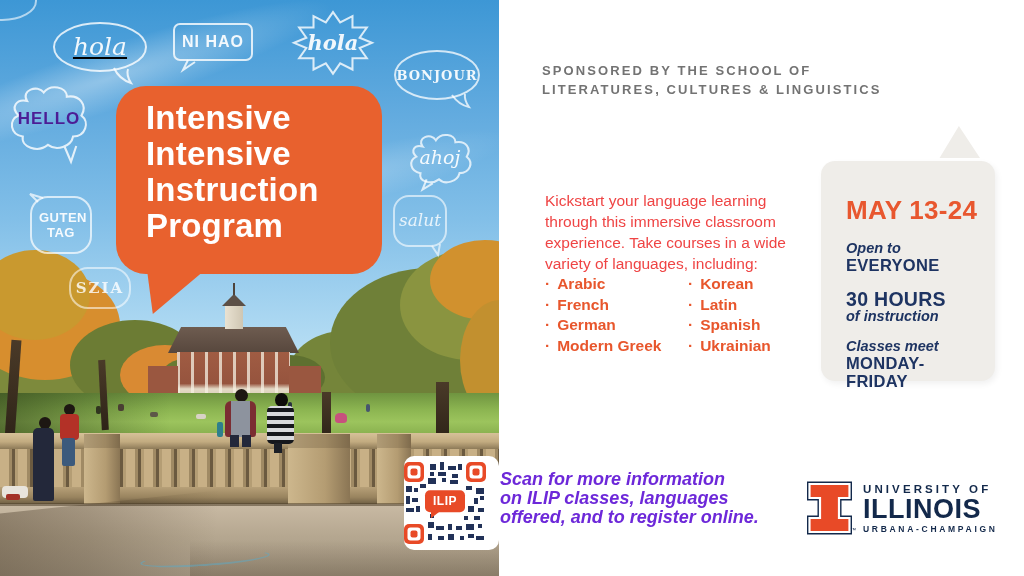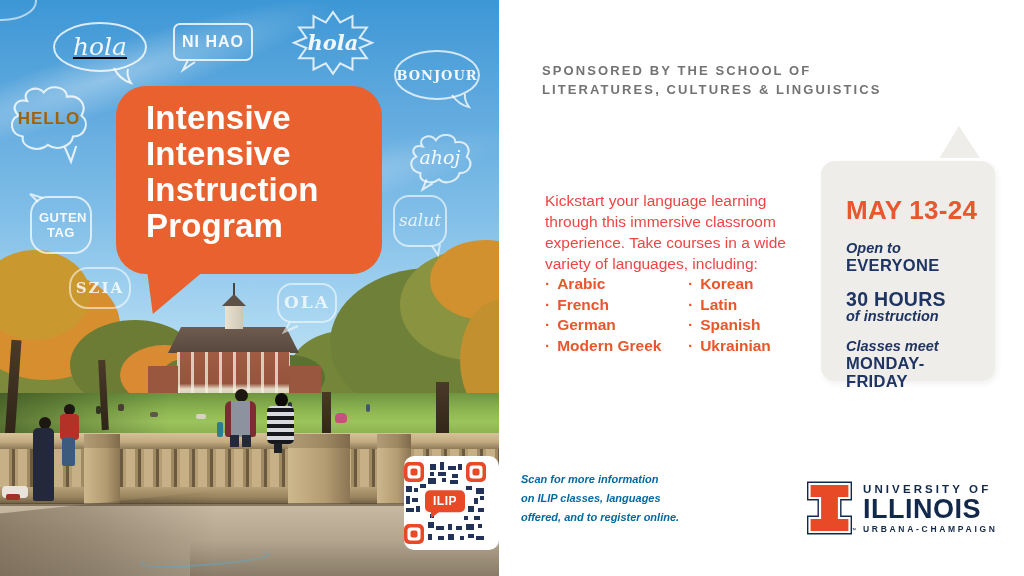--- a/index.html
+++ b/index.html
@@ -74,21 +74,21 @@
 
   .sched-card { position:absolute; left:821px; top:161px; width:174px; height:220px; background:#efede9; border-radius:14px; box-shadow:2px 3px 6px rgba(0,0,0,.06); }
   .sched-tail { position:absolute; left:936px; top:126px; width:44px; height:32px; background:#efede9; clip-path:polygon(8% 100%, 52% 0, 100% 100%); }
   .sched-inner { position:absolute; left:25px; top:34px; width:140px; color:#1e3462; }
   .sched-dates { color:#e8572f; font-size:26px; font-weight:800; letter-spacing:.3px; }
   .sched-row { margin-top:15px; }
   .lab-italic { font-style:italic; font-size:14.5px; font-weight:700; line-height:15px; }
   .val-bold { font-size:16.5px; font-weight:700; letter-spacing:.3px; line-height:18px; }
   .val-hours { font-size:19.5px; font-weight:700; letter-spacing:.3px; line-height:20px; }
 
-  .qr-caption { position:absolute; left:521px; top:470px; color:#0369a1; font-size:11px; font-style:italic; font-weight:600; line-height:19px; }
+  .qr-caption { position:absolute; left:500px; top:470px; color:#6d28d9; font-size:18px; font-style:italic; font-weight:600; line-height:19px; }
 
   .logo { position:absolute; left:806px; top:481px; display:flex; }
   .blocki { position:relative; width:47px; height:54px; }
   .tm { position:absolute; left:44px; top:46px; font-size:6px; color:#13294b; font-style:normal; }
   .logo-text { margin-left:10px; padding-top:2px; color:#13294b; }
   .logo-univ { font-size:11.5px; font-weight:800; letter-spacing:3.1px; }
   .logo-name { font-size:27px; font-weight:800; letter-spacing:.5px; line-height:26px; margin-top:1px; }
   .logo-campus { font-size:8.5px; font-weight:800; letter-spacing:2.7px; margin-top:2px; }
 </style>
 </head>
@@ -207,21 +207,21 @@
           <ellipse cx="45" cy="27" rx="42" ry="24" fill="none" stroke="rgba(255,255,255,.75)" stroke-width="2"></ellipse>
           <path d="M60,47 q7,10 17,12 q-5,-7 -4,-13" fill="none" stroke="rgba(255,255,255,.75)" stroke-width="2"></path>
         </svg>
       <span class="bubble-label" style="font-family:'DejaVu Serif',serif;font-weight:700;font-size:13px;letter-spacing:1px;margin-top:-8px;">BONJOUR</span>
     </div>
     <div class="bubble" style="left:6px;top:82px;width:86px;height:80px;z-index:5;">
       <svg viewBox="0 0 82 78">
           <path d="M20,18 C14,8 30,2 36,10 C42,2 58,4 58,14 C70,12 78,22 72,32 C80,38 76,52 64,52 C62,62 48,66 40,60 C30,68 14,62 16,52 C4,50 2,36 12,32 C4,24 10,16 20,18 Z" fill="none" stroke="rgba(255,255,255,.8)" stroke-width="2"></path>
           <path d="M56,62 l6,14 l5,-15" fill="none" stroke="rgba(255,255,255,.8)" stroke-width="2"></path>
         </svg>
-      <span class="bubble-label" style="font-size:17px;font-weight:900;letter-spacing:1px;color:#a16207;margin-top:-6px;">HELLO</span>
+      <span class="bubble-label" style="font-size:17px;font-weight:900;letter-spacing:1px;color:#4c1d95;margin-top:-6px;">HELLO</span>
     </div>
     <div class="bubble" style="left:404px;top:132px;width:72px;height:58px;z-index:5;">
       <svg viewBox="0 0 70 56">
           <path d="M18,14 C12,6 26,0 31,8 C36,0 50,2 50,10 C60,8 66,16 61,24 C68,30 64,40 54,40 C52,48 40,52 34,46 C26,52 14,48 16,40 C6,38 4,28 12,24 C6,18 10,12 18,14 Z" fill="none" stroke="rgba(255,255,255,.75)" stroke-width="2"></path>
           <path d="M22,46 l-4,10 l10,-6" fill="none" stroke="rgba(255,255,255,.75)" stroke-width="2"></path>
         </svg>
       <span class="bubble-label" style="font-family:'DejaVu Serif',serif;font-style:italic;font-size:19px;margin-top:-6px;">ahoj</span>
     </div>
     <div class="bubble" style="left:28px;top:192px;width:66px;height:66px;z-index:5;">
       <svg viewBox="0 0 66 66">
@@ -235,27 +235,20 @@
           <rect x="2" y="2" width="52" height="50" rx="15" fill="none" stroke="rgba(255,255,255,.6)" stroke-width="2"></rect>
           <path d="M40,52 l6,9 l2,-11" fill="none" stroke="rgba(255,255,255,.6)" stroke-width="2"></path>
         </svg>
       <span class="bubble-label" style="font-family:'DejaVu Serif',serif;font-style:italic;font-size:17px;margin-top:-8px;color:rgba(255,255,255,.8);">salut</span>
     </div>
     <div class="bubble" style="left:68px;top:266px;width:64px;height:46px;z-index:5;">
       <svg viewBox="0 0 64 46">
           <rect x="2" y="2" width="60" height="40" rx="18" fill="none" stroke="rgba(255,255,255,.55)" stroke-width="2"></rect>
         </svg>
       <span class="bubble-label" style="font-family:'DejaVu Serif',serif;font-weight:700;font-size:15px;letter-spacing:2px;color:rgba(255,255,255,.8);">SZIA</span>
-    </div>
-    <div class="bubble" style="left:276px;top:282px;width:62px;height:46px;z-index:5;">
-      <svg viewBox="0 0 62 46">
-          <rect x="2" y="2" width="58" height="38" rx="14" fill="none" stroke="rgba(255,255,255,.55)" stroke-width="2"></rect>
-          <path d="M14,40 l-6,10 l14,-6" fill="none" stroke="rgba(255,255,255,.55)" stroke-width="2"></path>
-        </svg>
-      <span class="bubble-label" style="font-family:'DejaVu Serif',serif;font-weight:700;font-size:17px;letter-spacing:2px;color:rgba(255,255,255,.75);margin-top:-4px;">OLA</span>
     </div>
 
     <div class="main-bubble"></div>
     <div class="main-bubble-tail"></div>
     <div class="main-title">
       <div>Intensive</div>
       <div>Intensive</div>
       <div>Instruction</div>
       <div>Program</div>
     </div>

